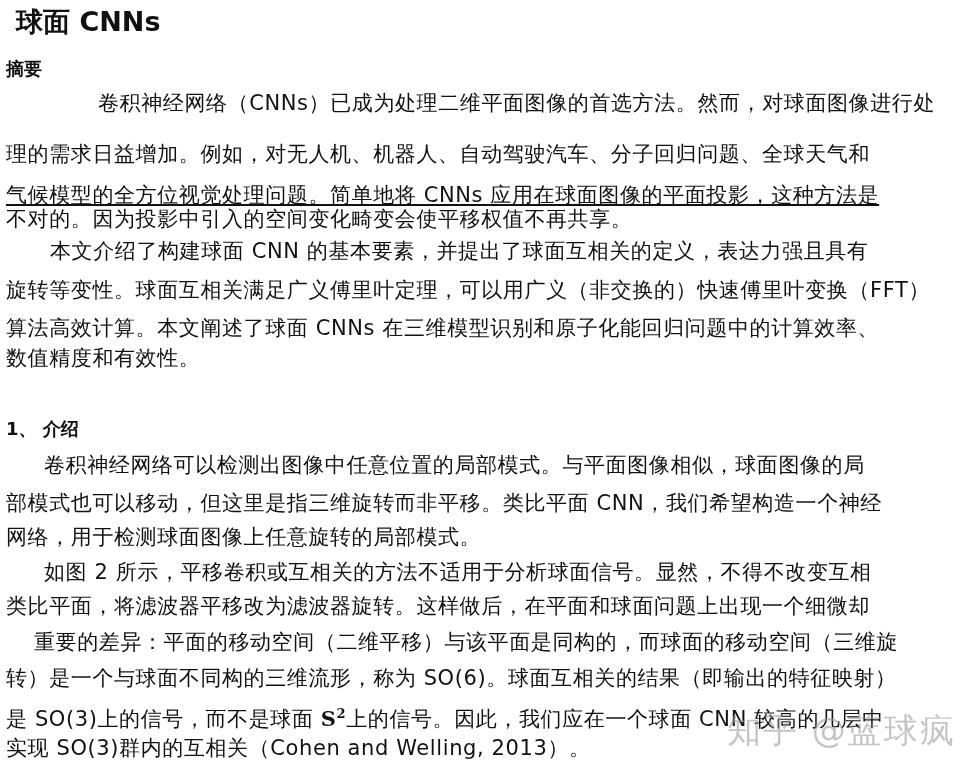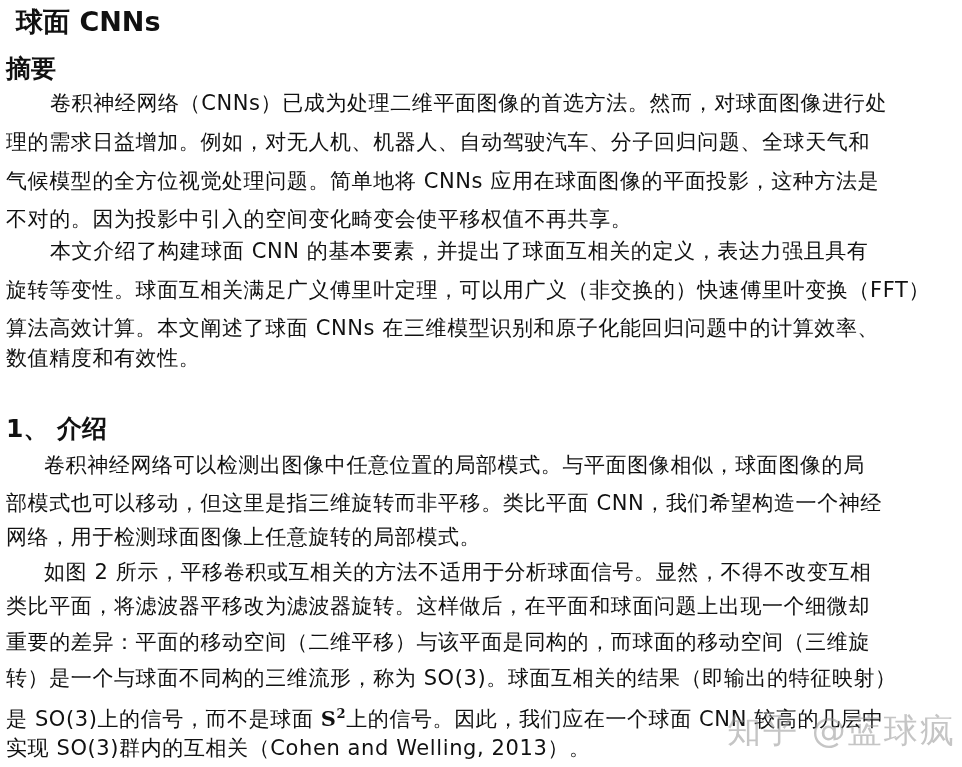--- a/index.html
+++ b/index.html
@@ -6,21 +6,21 @@
   body {
     width: 962px; height: 767px; position: relative; overflow: hidden;
     font-family: "DejaVu Sans", "Liberation Sans", sans-serif;
     color: #111111;
   }
   .title {
     position: absolute; left: 16px; top: 4px; width: 962px; text-align: left;
     font-size: 27px; font-weight: bold; line-height: 36px;
   }
   .heading {
-    position: absolute; left: 6px; font-size: 25px; font-weight: bold; line-height: 34px;
+    position: absolute; left: 6px; font-size: 18px; font-weight: bold; line-height: 34px;
   }
   .line {
     position: absolute; left: 6px; font-size: 21px; line-height: 30px;
     white-space: nowrap; letter-spacing: 0.6px;
   }
   .indent { left: 50px; }
   .indent2 { left: 44px; }
   .indent3 { left: 44px; }
   .sup { font-family: "DejaVu Serif", serif; font-weight: bold; }
   .sup sup { font-size: 13px; }
@@ -28,35 +28,35 @@
     position: absolute; left: 727px; top: 712px; font-size: 34px; color: rgba(150,150,150,0.55);
     letter-spacing: 2px; white-space: nowrap; line-height: 36px;
   }
 </style>
 </head>
 <body>
 
 <div class="title">球面 CNNs</div>
 
 <div class="heading" style="top:52px;">摘要</div>
-<div class="line indent" style="top:88px;">卷积神经网络（CNNs）已成为处理二维平面图像的首选方法。然而，对球面图像进行处</div>
-<div class="line" style="top:127px;">理的需求日益增加。例如，对无人机、机器人、自动驾驶汽车、分子回归问题、全球天气和</div>
-<div class="line" style="top:166px;">气候模型的全方位视觉处理问题。简单地将 CNNs 应用在球面图像的平面投影，这种方法是</div>
+<div class="line indent" style="top:88px;margin-left:48px;">卷积神经网络（CNNs）已成为处理二维平面图像的首选方法。然而，对球面图像进行处</div>
+<div class="line" style="top:139px;">理的需求日益增加。例如，对无人机、机器人、自动驾驶汽车、分子回归问题、全球天气和</div>
+<div class="line" style="top:180px;text-decoration:underline;">气候模型的全方位视觉处理问题。简单地将 CNNs 应用在球面图像的平面投影，这种方法是</div>
 <div class="line" style="top:204px;">不对的。因为投影中引入的空间变化畸变会使平移权值不再共享。</div>
 <div class="line indent" style="top:236px;">本文介绍了构建球面 CNN 的基本要素，并提出了球面互相关的定义，表达力强且具有</div>
 <div class="line" style="top:275px;" style2="">旋转等变性。球面互相关满足广义傅里叶定理，可以用广义（非交换的）快速傅里叶变换（FFT）</div>
 <div class="line" style="top:313px;">算法高效计算。本文阐述了球面 CNNs 在三维模型识别和原子化能回归问题中的计算效率、</div>
 <div class="line" style="top:343px;text-align:center;">数值精度和有效性。</div>
 
 <div class="heading" style="top:412px;">1、 介绍</div>
 <div class="line indent2" style="top:450px;">卷积神经网络可以检测出图像中任意位置的局部模式。与平面图像相似，球面图像的局</div>
 <div class="line" style="top:488px;">部模式也可以移动，但这里是指三维旋转而非平移。类比平面 CNN，我们希望构造一个神经</div>
 <div class="line" style="top:522px;">网络，用于检测球面图像上任意旋转的局部模式。</div>
 <div class="line indent3" style="top:557px;">如图 2 所示，平移卷积或互相关的方法不适用于分析球面信号。显然，不得不改变互相</div>
 <div class="line" style="top:591px;">类比平面，将滤波器平移改为滤波器旋转。这样做后，在平面和球面问题上出现一个细微却</div>
-<div class="line" style="top:627px;">重要的差异：平面的移动空间（二维平移）与该平面是同构的，而球面的移动空间（三维旋</div>
-<div class="line" style="top:663px;">转）是一个与球面不同构的三维流形，称为 SO(3)。球面互相关的结果（即输出的特征映射）</div>
+<div class="line" style="top:627px;margin-left:28px;">重要的差异：平面的移动空间（二维平移）与该平面是同构的，而球面的移动空间（三维旋</div>
+<div class="line" style="top:663px;">转）是一个与球面不同构的三维流形，称为 SO(6)。球面互相关的结果（即输出的特征映射）</div>
 <div class="line" style="top:699px;">
   <span>是 SO(3)上的信号，而不是球面 </span><span class="sup"><span>S</span><sup>2</sup></span><span>上的信号。因此，我们应在一个球面 CNN 较高的几层中</span>
 </div>
 <div class="line" style="top:733px;">实现  SO(3)群内的互相关（Cohen and Welling, 2013）。</div>
 
 <div class="watermark">知乎 @蓝球疯</div>
 
 </body></html>

